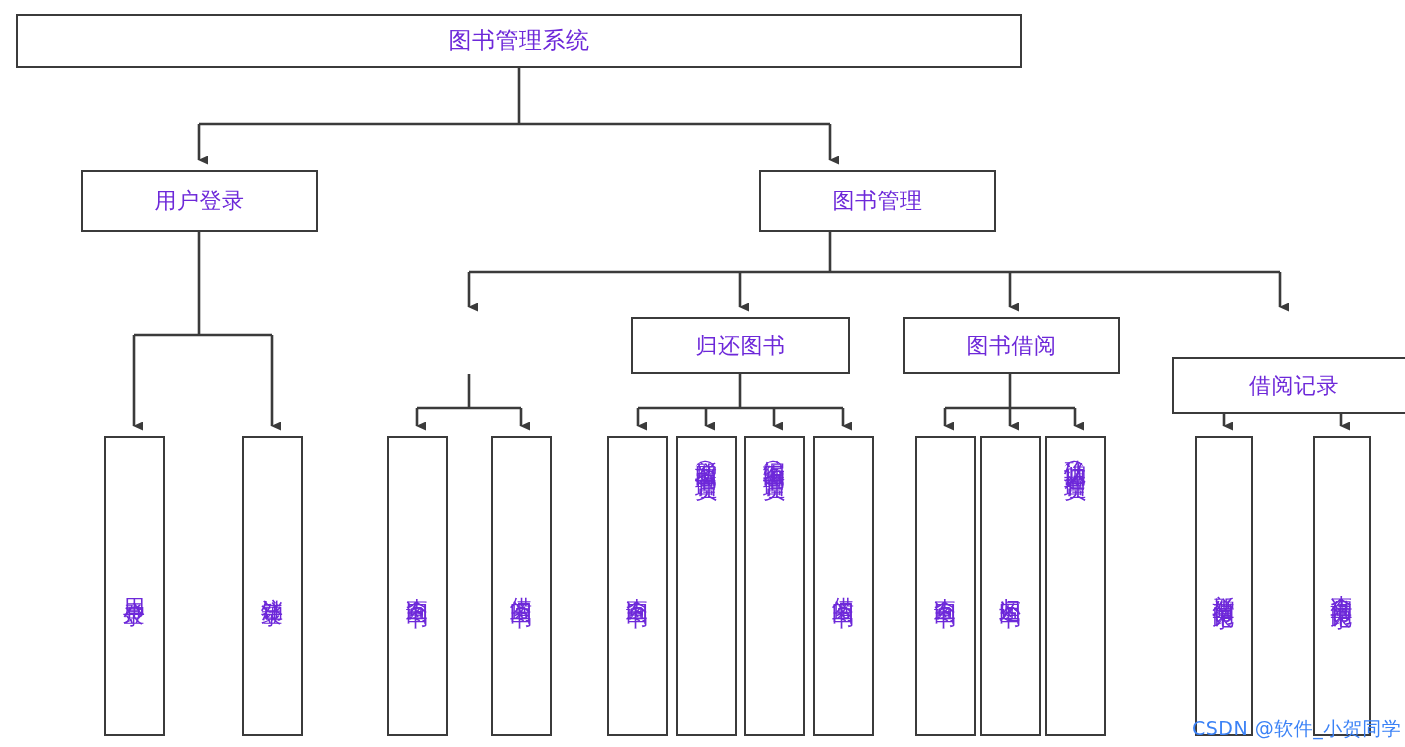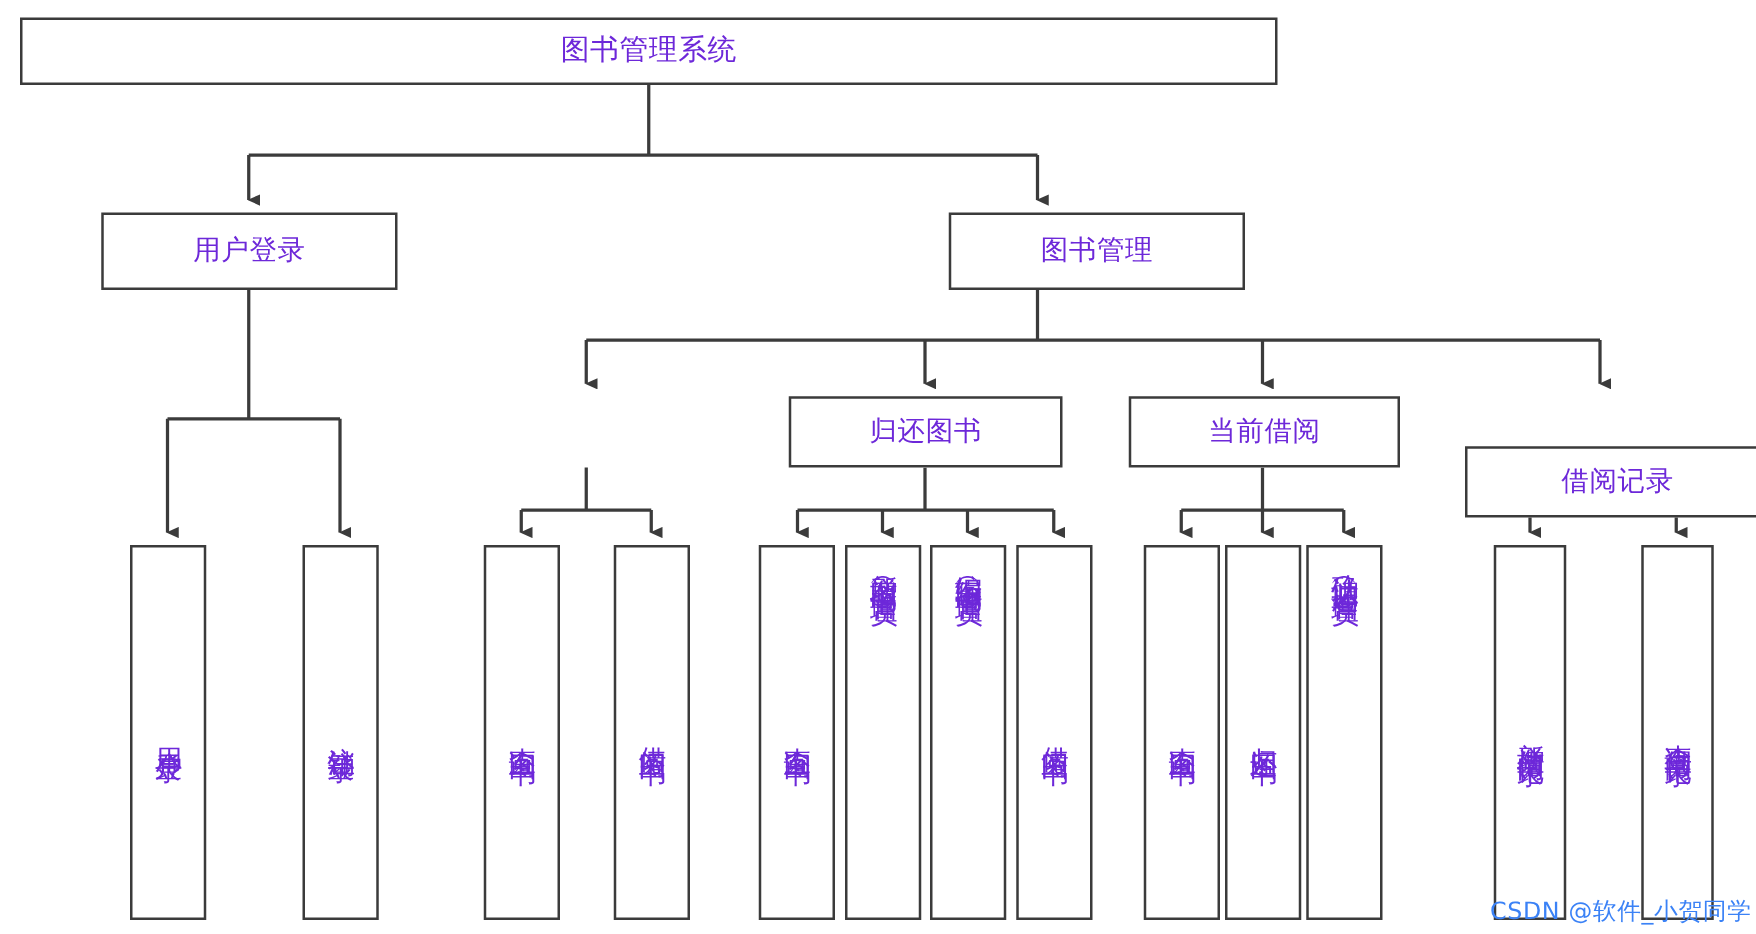--- a/index.html
+++ b/index.html
@@ -146,21 +146,21 @@
   <div class="node horiz" style="left:711px; top:170px; width:237px; height:62px;margin-left:48px;">
     <span class="node-label">图书管理</span>
   </div>
 
 
   <div class="node horiz" style="left:631px; top:317px; width:219px; height:57px;">
     <span class="node-label">归还图书</span>
   </div>
 
   <div class="node horiz" style="left:903px; top:317px; width:217px; height:57px;">
-    <span class="node-label">当前借阅</span>
+    <span class="node-label">图书借阅</span>
   </div>
 
   <div class="node horiz" style="left:1172px; top:317px; width:244px; height:57px;margin-top:40px;">
     <span class="node-label">借阅记录</span>
   </div>
 
   <div class="node vert" style="left:104px; top:436px; width:61px; height:300px;">
     <span class="node-label">用户登录</span>
   </div>
 

